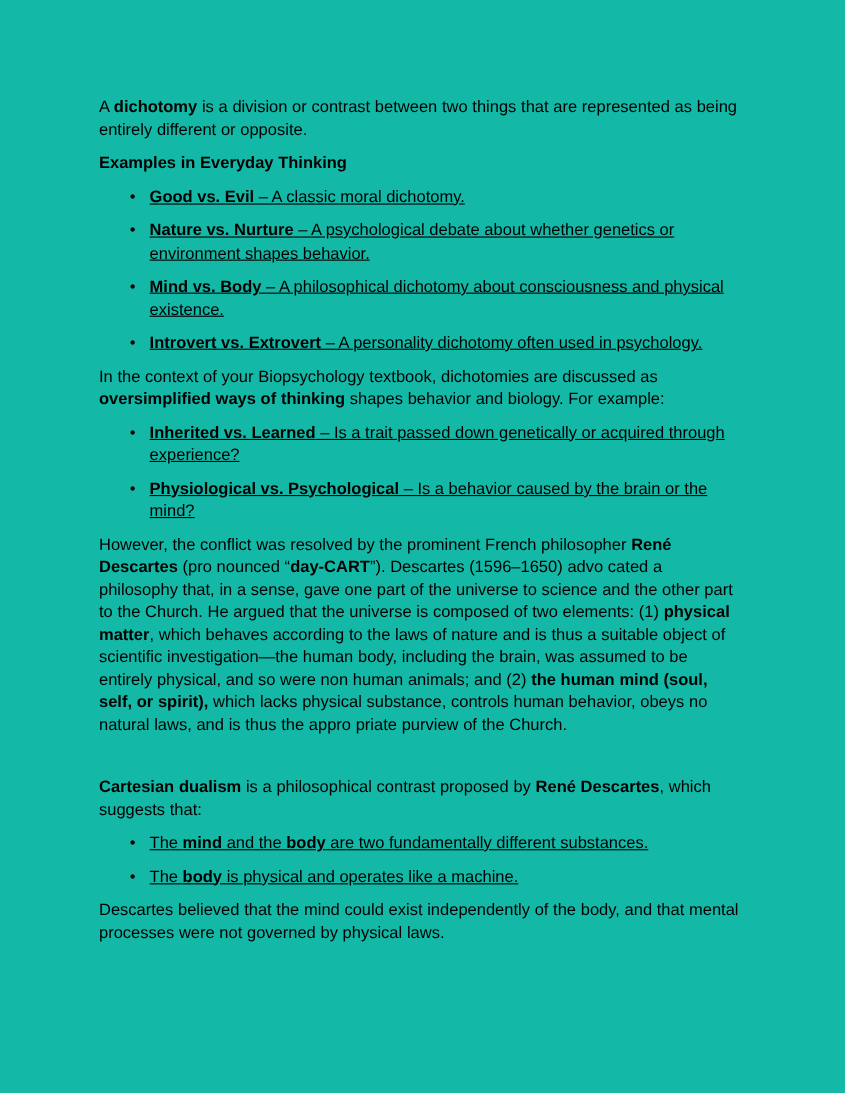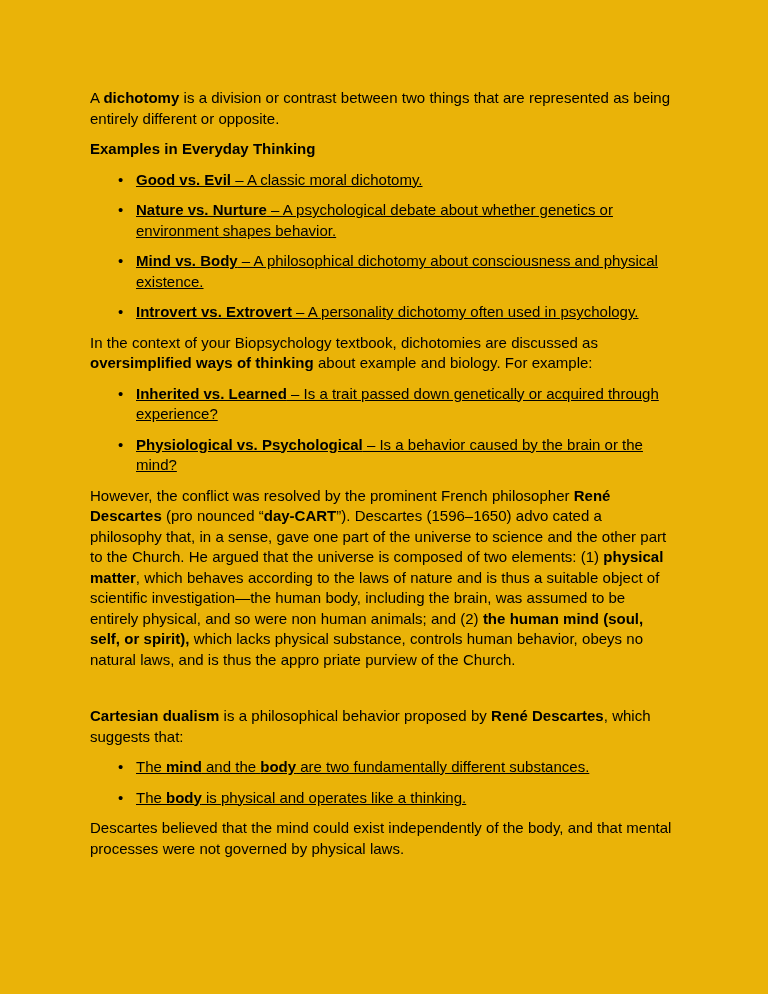--- a/index.html
+++ b/index.html
@@ -11,21 +11,21 @@
     width: 768px;
     height: 994px;
     font-family: "Liberation Sans", sans-serif;
     color: #000000;
     -webkit-font-smoothing: antialiased;
   }
   .page {
     position: relative;
     width: 768px;
     height: 994px;
-    background: #eab308;
+    background: #14b8a6;
     box-sizing: border-box;
     padding: 88px 96px 0 90px;
   }
   .doc {
     width: 582px;
   }
   p.para {
     margin: 0 0 10px 0;
     font-size: 15px;
     line-height: 20.5px;
@@ -73,27 +73,27 @@
 <div class="page">
   <div class="doc">
       <p class="para"><span>A </span><b>dichotomy</b><span> is a division or contrast between two things that are represented as being entirely different or opposite.</span></p>
       <p class="para heading"><b>Examples in Everyday Thinking</b></p>
       <ul class="bullets list-block">
         <li><b>Good vs. Evil</b><span> – A classic moral dichotomy.</span></li>
         <li><b>Nature vs. Nurture</b><span> – A psychological debate about whether genetics or environment shapes behavior.</span></li>
         <li><b>Mind vs. Body</b><span> – A philosophical dichotomy about consciousness and physical existence.</span></li>
         <li><b>Introvert vs. Extrovert</b><span> – A personality dichotomy often used in psychology.</span></li>
       </ul>
-      <p class="para"><span>In the context of your Biopsychology textbook, dichotomies are discussed as </span><b>oversimplified ways of thinking</b><span> about example and biology. For example:</span></p>
+      <p class="para"><span>In the context of your Biopsychology textbook, dichotomies are discussed as </span><b>oversimplified ways of thinking</b><span> shapes behavior and biology. For example:</span></p>
       <ul class="bullets list-block">
         <li><b>Inherited vs. Learned</b><span> – Is a trait passed down genetically or acquired through experience?</span></li>
         <li><b>Physiological vs. Psychological</b><span> – Is a behavior caused by the brain or the mind?</span></li>
       </ul>
       <p class="para"><span>However, the conflict was resolved by the prominent French philosopher </span><b>René Descartes</b><span> (pro nounced “</span><b>day-CART</b><span>”). Descartes (1596–1650) advo cated a philosophy that, in a sense, gave one part of the universe to science and the other part to the Church. He argued that the universe is composed of two elements: (1) </span><b>physical matter</b><span>, which behaves according to the laws of nature and is thus a suitable object of scientific investigation—the human body, including the brain, was assumed to be entirely physical, and so were non human animals; and (2) </span><b>the human mind (soul, self, or spirit),</b><span> which lacks physical substance, controls human behavior, obeys no natural laws, and is thus the appro priate purview of the Church.</span></p>
       <p class="spacer"></p>
-      <p class="para"><b>Cartesian dualism</b><span> is a philosophical behavior proposed by </span><b>René Descartes</b><span>, which suggests that:</span></p>
+      <p class="para"><b>Cartesian dualism</b><span> is a philosophical contrast proposed by </span><b>René Descartes</b><span>, which suggests that:</span></p>
       <ul class="bullets list-block">
         <li><span>The </span><b>mind</b><span> and the </span><b>body</b><span> are two fundamentally different substances.</span></li>
-        <li><span>The </span><b>body</b><span> is physical and operates like a thinking.</span></li>
+        <li><span>The </span><b>body</b><span> is physical and operates like a machine.</span></li>
       </ul>
       <p class="para"><span>Descartes believed that the mind could exist independently of the body, and that mental processes were not governed by physical laws.</span></p>
     </div>
 </div>
 
 </body></html>

